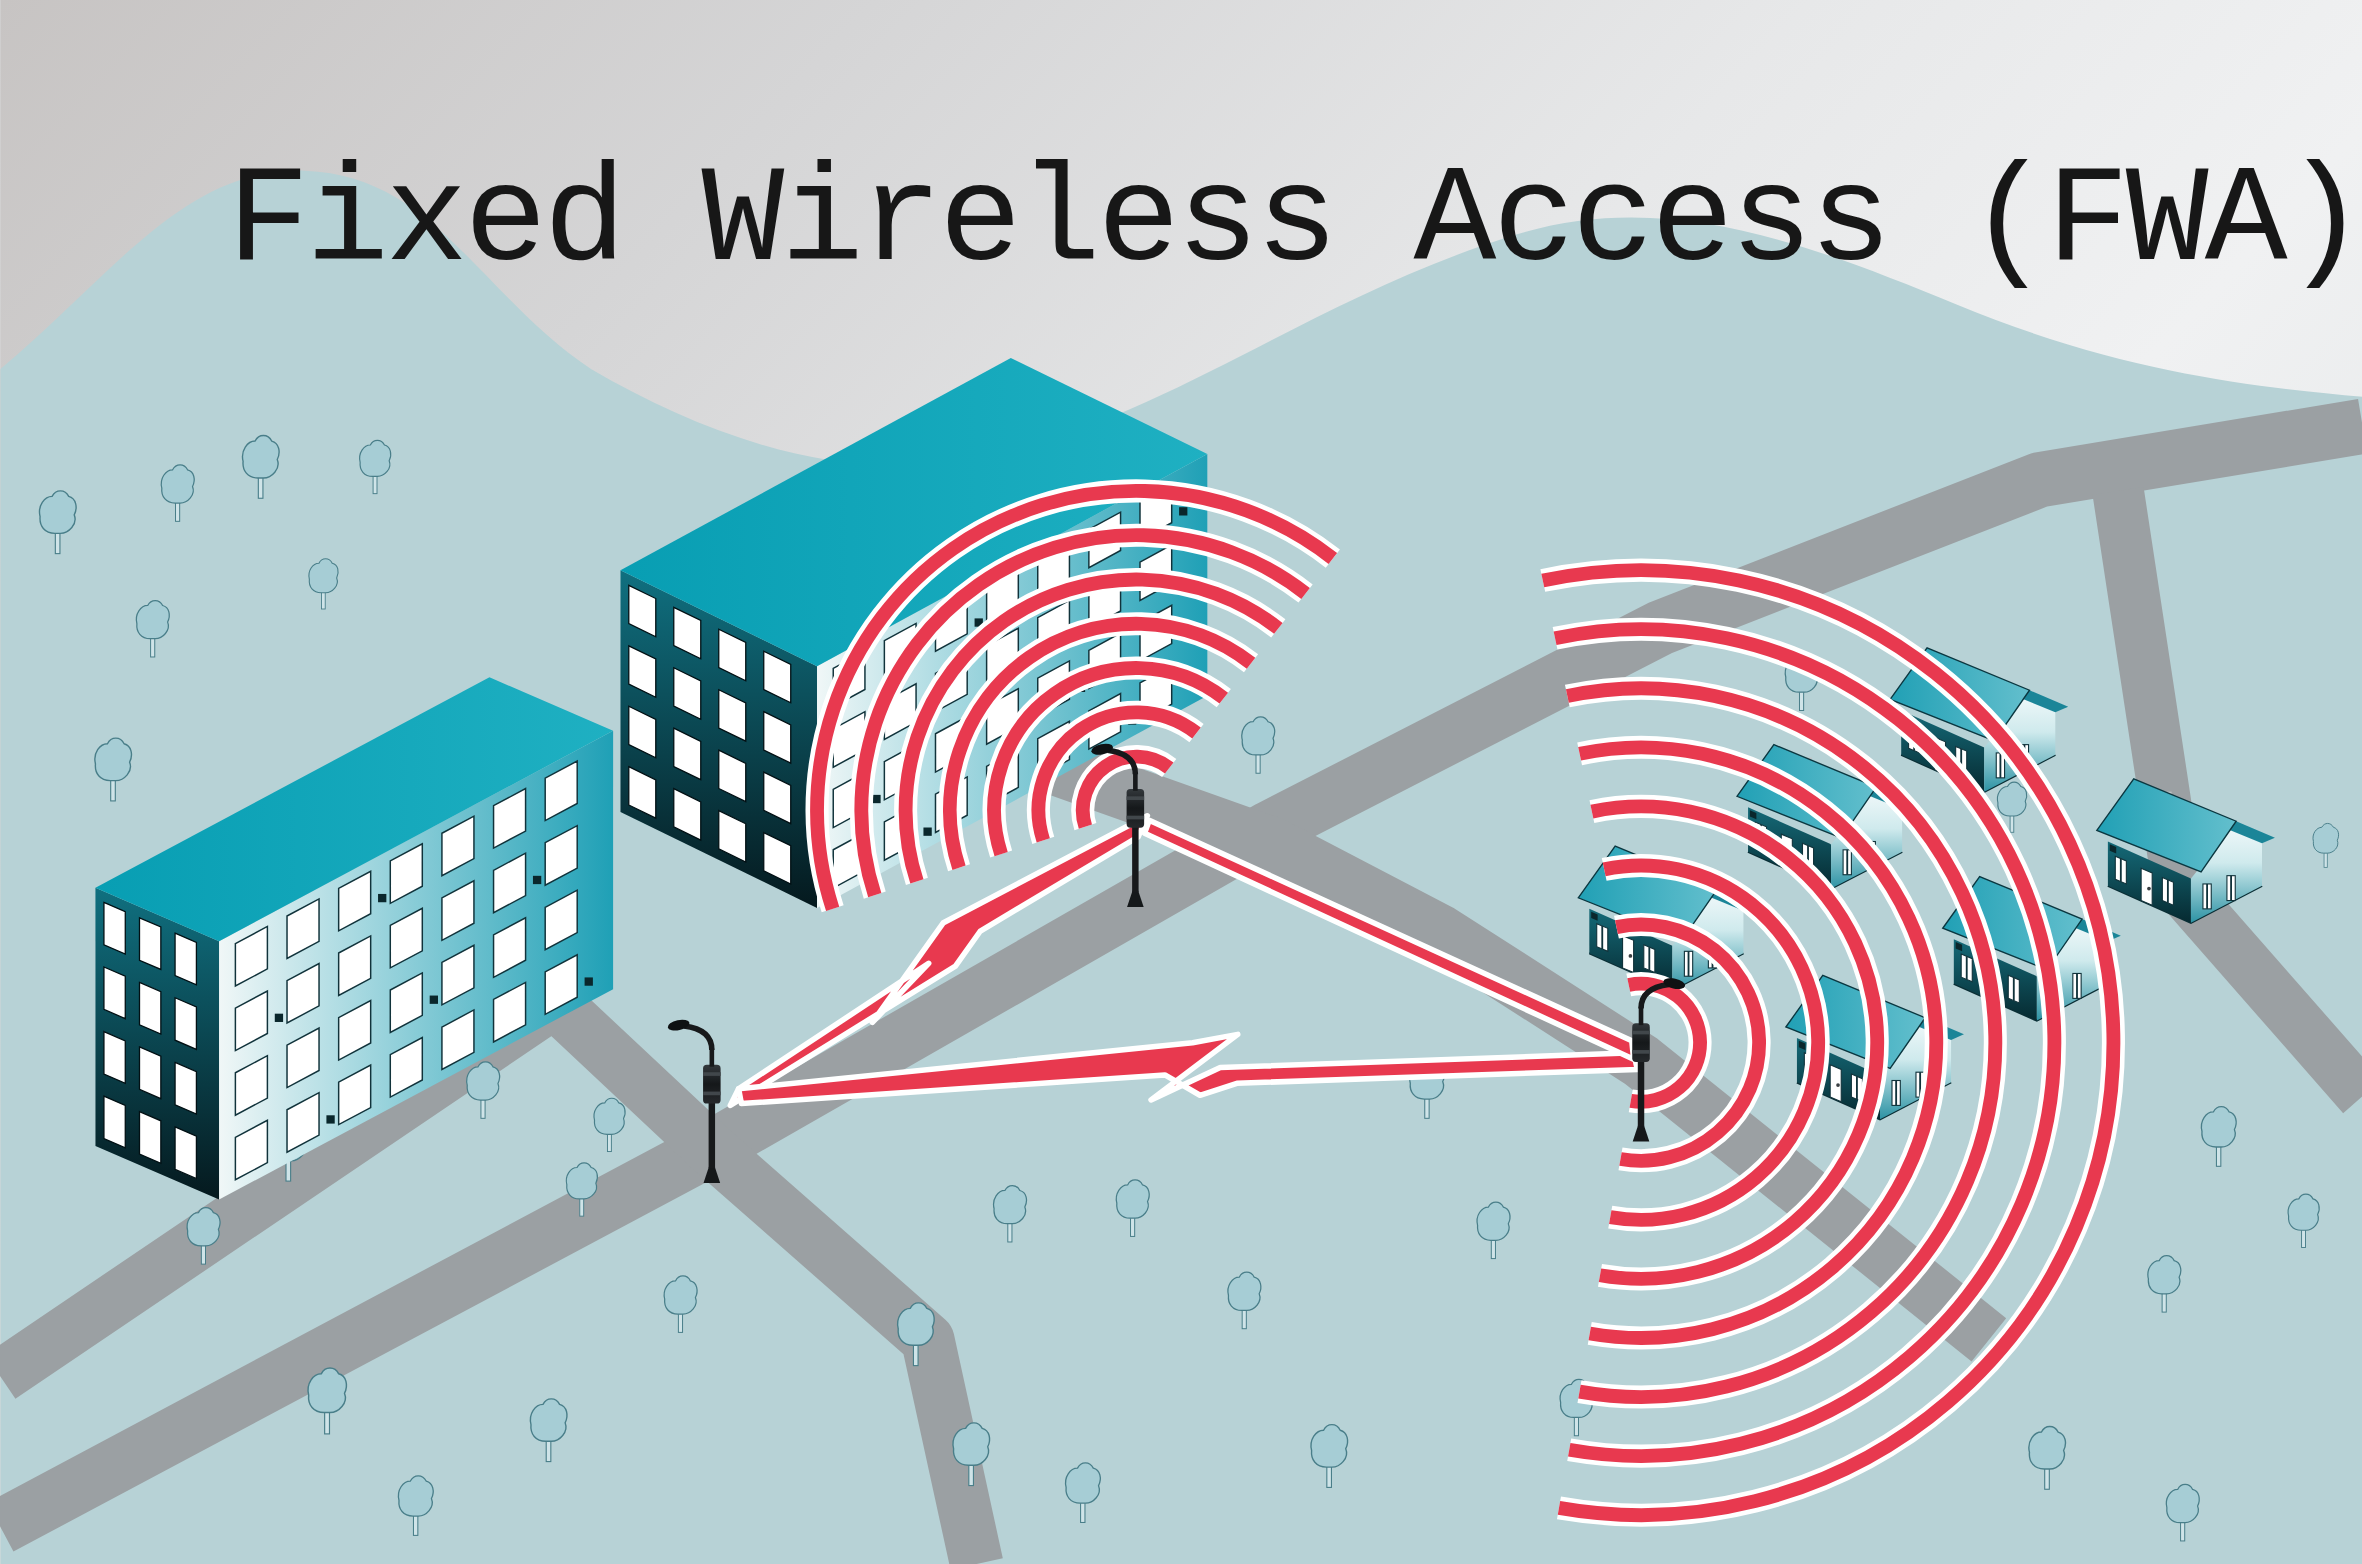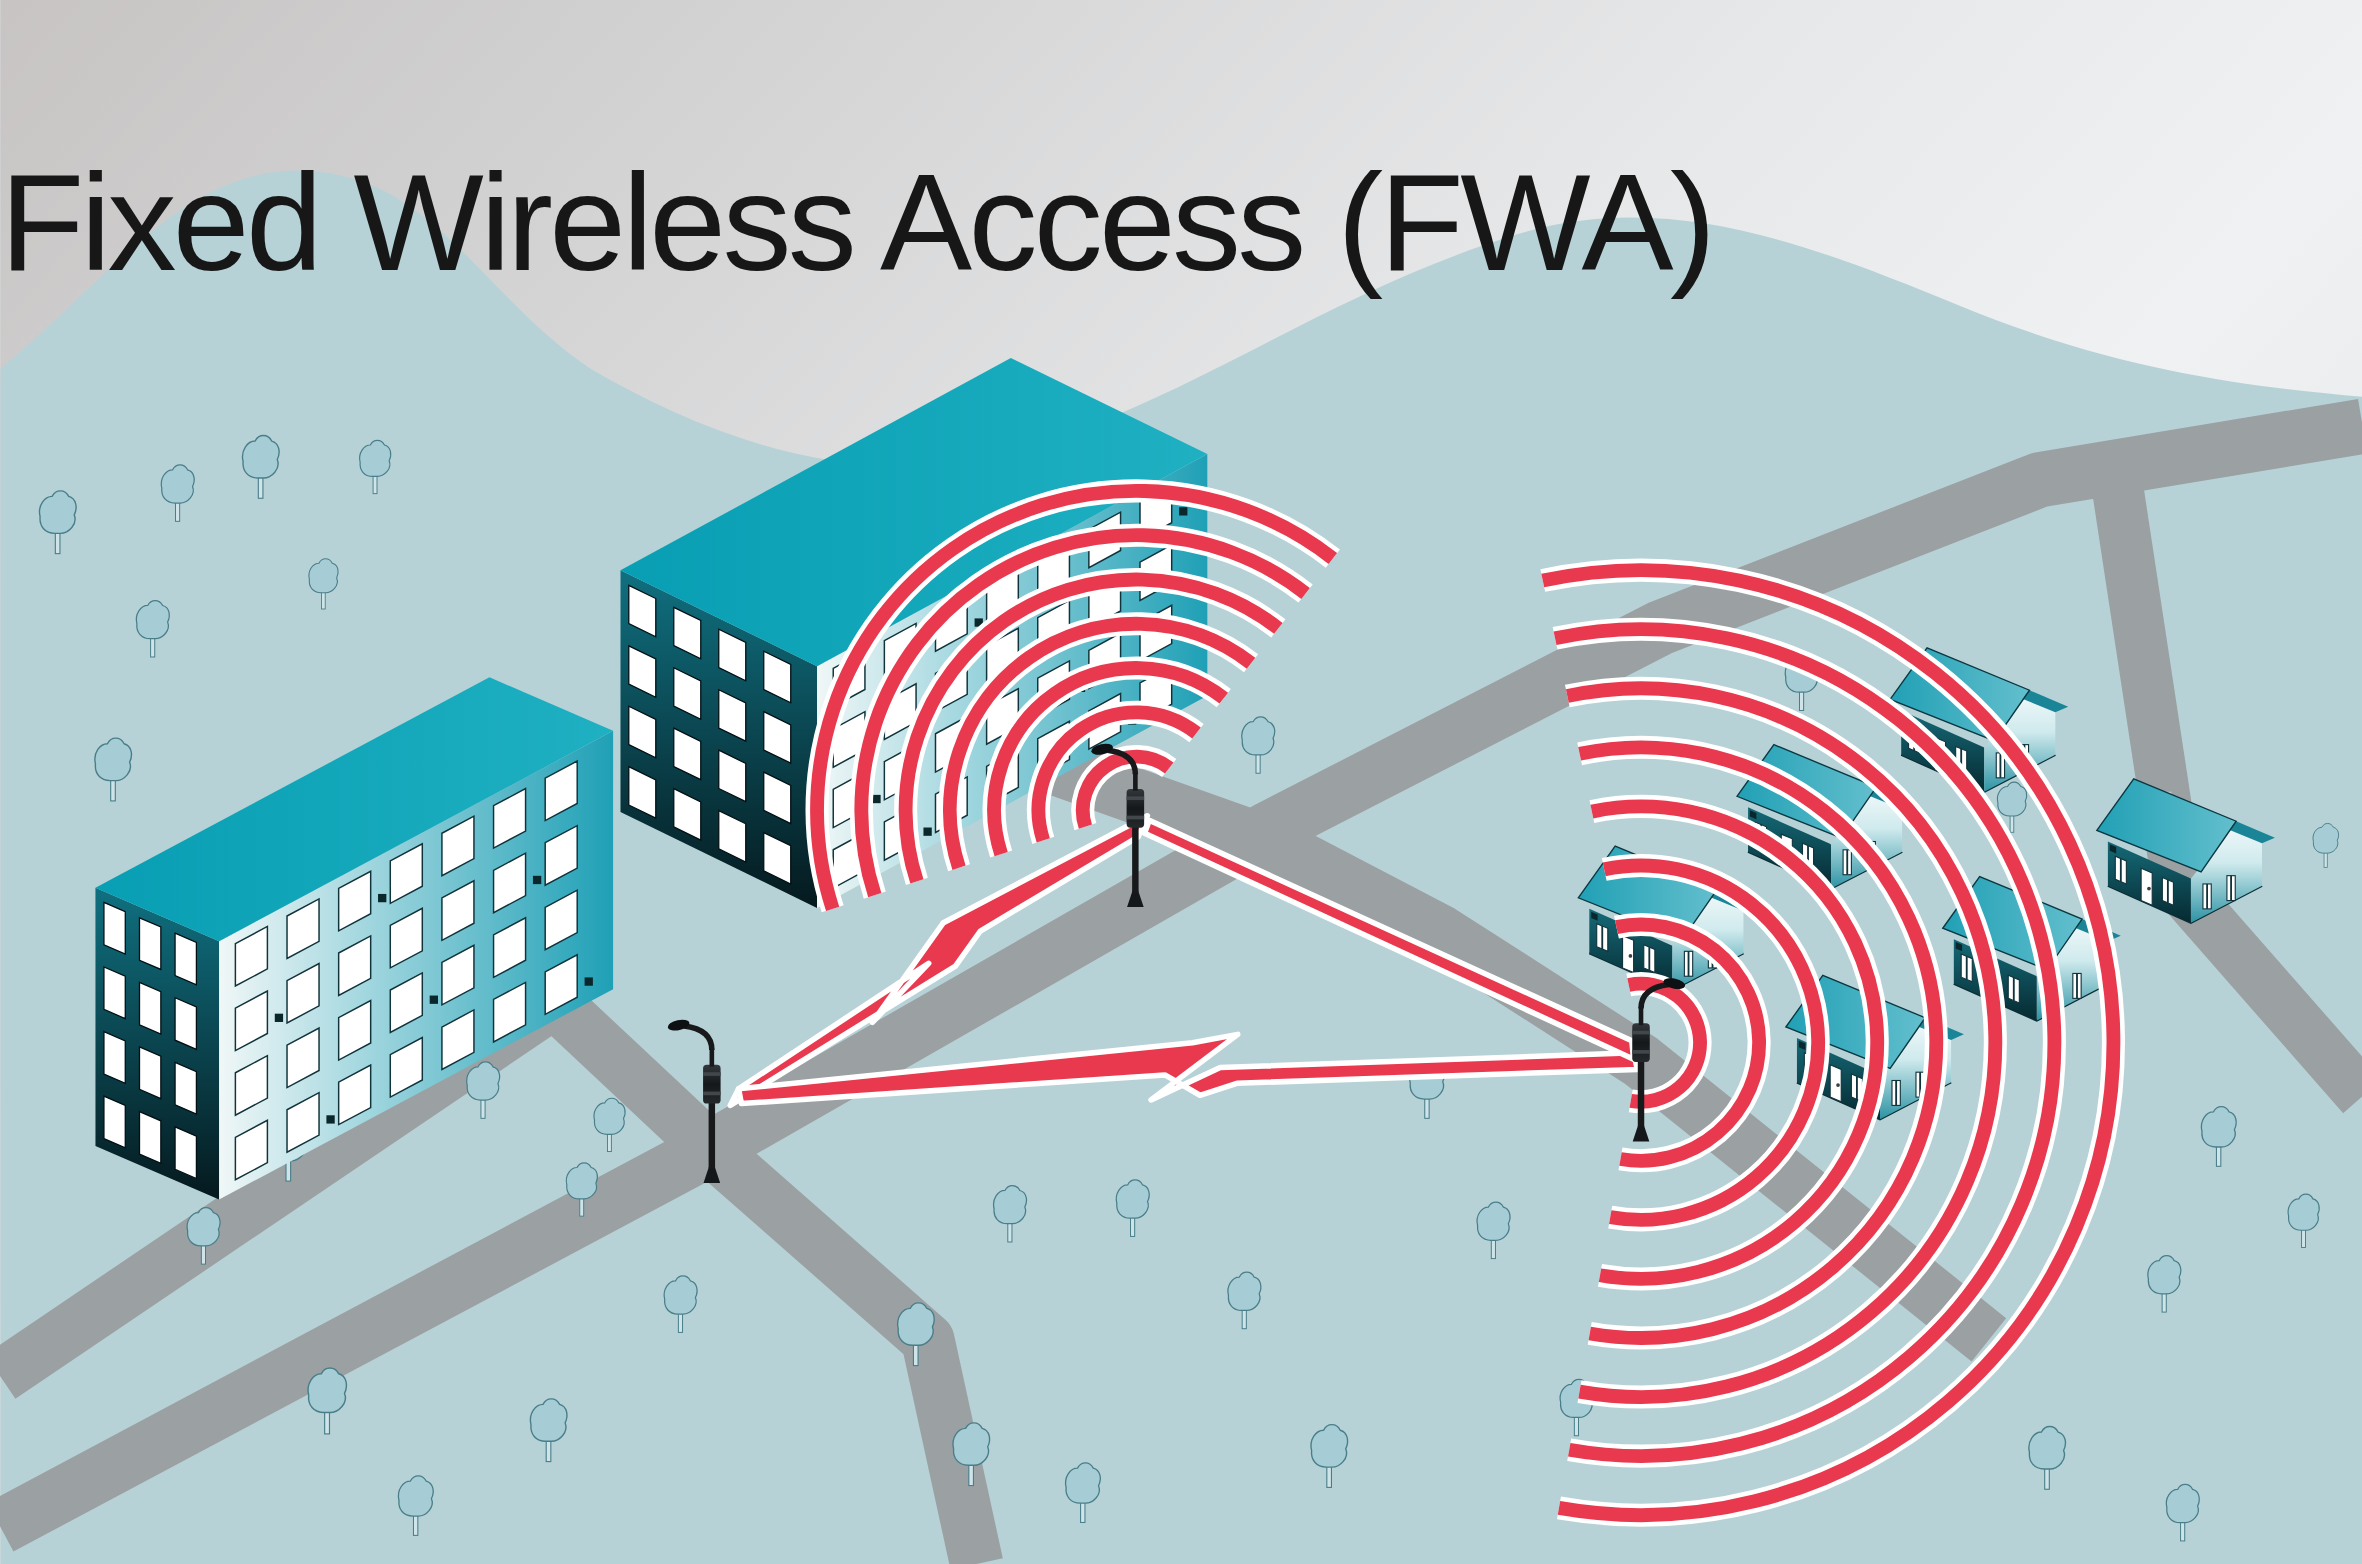--- a/index.html
+++ b/index.html
@@ -1,19 +1,19 @@
 <!DOCTYPE html>
 <html style="font-size:14.8px"><head>
 <meta charset="utf-8">
 <style>
   html,body{margin:0;padding:0;width:2363px;height:1564px;overflow:hidden;background:#dadbdc;}
   #stage{position:relative;width:2363px;height:1564px;font-family:"Liberation Sans",sans-serif;}
   #scene{position:absolute;left:0;top:0;width:2363px;height:1564px;display:block;}
-  #title{position:absolute;left:0;top:150px;width:2363px;margin:0;text-align:left;
-         font-family:Liberation Sans, sans-serif;font-weight:400;font-size:138px;
+  #title{position:absolute;left:0;top:150px;width:2363px;margin:0;text-align:right;
+         font-family:Liberation Mono, monospace;font-weight:400;font-size:138px;
          letter-spacing:-3.7px;line-height:1.05;}
 </style>
 </head>
 <body>
 
 <div id="stage">
   <svg id="scene" viewBox="0 0 2560 1695" xmlns="http://www.w3.org/2000/svg">
       <defs>
         <linearGradient id="skyG" x1="0" y1="0" x2="0.9" y2="0.55">
           <stop offset="0" stop-color="#c7c4c3"></stop>

